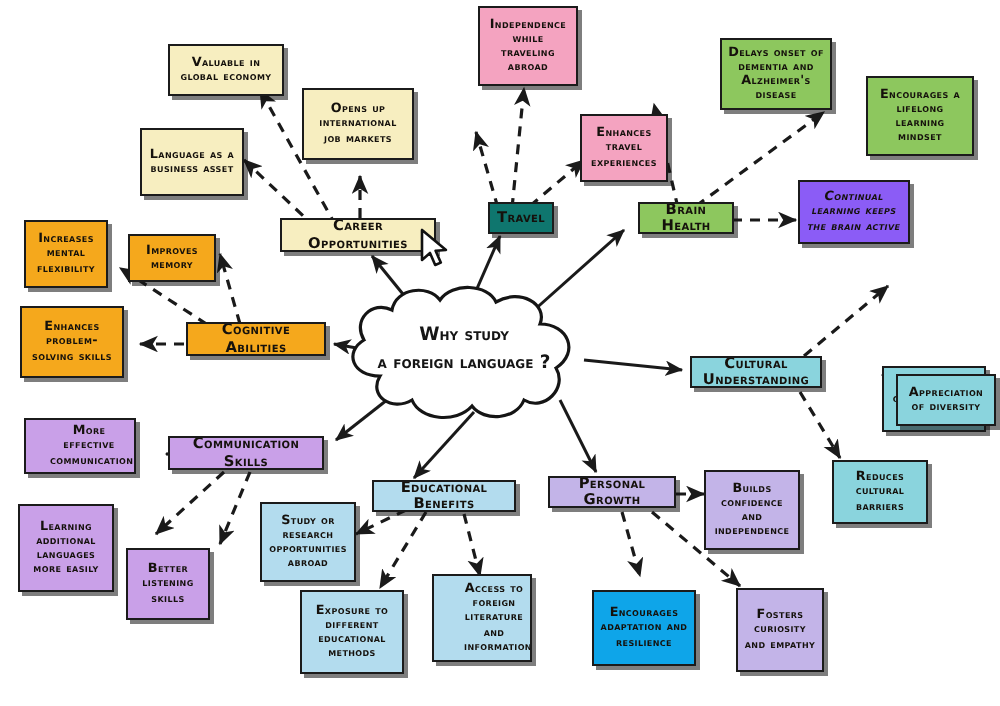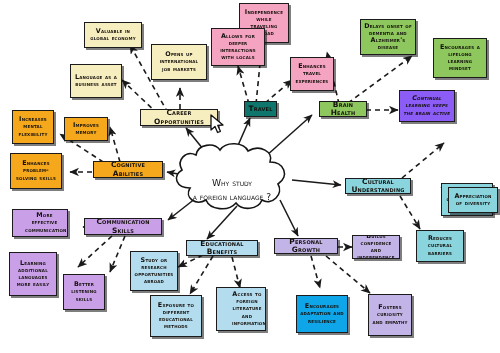--- a/index.html
+++ b/index.html
@@ -23,25 +23,25 @@
     line-height:1.12;
     color:#15110c;
     padding:2px 3px;
     overflow:hidden;
   }
   .node .lbl{display:block;width:100%;}
   .main{font-size:7.4px;font-weight:bold;}
   .sub{font-size:6.4px;font-weight:bold;}
   .center{
     position:absolute;
-    display:flex;align-items:flex-end;justify-content:center;
+    display:flex;align-items:center;justify-content:center;
     text-align:center;
     color:#151515;
     font-variant:small-caps;
-    font-weight:normal;
+    font-weight:bold;
     font-size:9.2px;
     line-height:1.55;
     z-index:3;
   }
   .cursor{position:absolute;z-index:9;pointer-events:none;}
 </style>
 </head>
 <body>
 
 <div id="canvas">
@@ -115,23 +115,20 @@
   <div class="node sub" style="left:151px;top:44px;width:56px;height:36px;background:#f7eec0;">
     <span class="lbl">Opens up international job markets</span>
   </div>
 
   <div class="node main" style="left:244px;top:101px;width:33px;height:16px;background:#0f766e;">
     <span class="lbl">Travel</span>
   </div>
   <div class="node sub" style="left:239px;top:3px;width:50px;height:40px;background:#f4a3c0;">
     <span class="lbl">Independence while traveling abroad</span>
   </div>
-  <div class="node sub" style="left:211px;top:28px;width:54px;height:38px;background:#f4a3c0;">
-    <span class="lbl">Allows for deeper interactions with locals</span>
-  </div>
   <div class="node sub" style="left:290px;top:57px;width:44px;height:34px;background:#f4a3c0;">
     <span class="lbl">Enhances travel experiences</span>
   </div>
 
   <div class="node main" style="left:319px;top:101px;width:48px;height:16px;background:#8dc75e;">
     <span class="lbl">Brain Health</span>
   </div>
   <div class="node sub" style="left:360px;top:19px;width:56px;height:36px;background:#8dc75e;">
     <span class="lbl">Delays onset of dementia and Alzheimer's disease</span>
   </div>
@@ -151,21 +148,21 @@
   <div class="node sub" style="left:448px;top:187px;width:50px;height:26px;background:#8ad4dd;">
     <span class="lbl">Appreciation of diversity</span>
   </div>
   <div class="node sub" style="left:416px;top:230px;width:48px;height:32px;background:#8ad4dd;">
     <span class="lbl">Reduces cultural barriers</span>
   </div>
 
   <div class="node main" style="left:274px;top:238px;width:64px;height:16px;background:#c3b4e8;">
     <span class="lbl">Personal Growth</span>
   </div>
-  <div class="node sub" style="left:352px;top:235px;width:48px;height:24px;background:#c3b4e8;">
+  <div class="node sub" style="left:352px;top:235px;width:48px;height:40px;background:#c3b4e8;">
     <span class="lbl">Builds confidence and independence</span>
   </div>
   <div class="node sub" style="left:296px;top:295px;width:52px;height:38px;background:#0ea5e9;">
     <span class="lbl">Encourages adaptation and resilience</span>
   </div>
   <div class="node sub" style="left:368px;top:294px;width:44px;height:42px;background:#c3b4e8;">
     <span class="lbl">Fosters curiosity and empathy</span>
   </div>
 
   <div class="node main" style="left:186px;top:240px;width:72px;height:16px;background:#b3dcee;">

